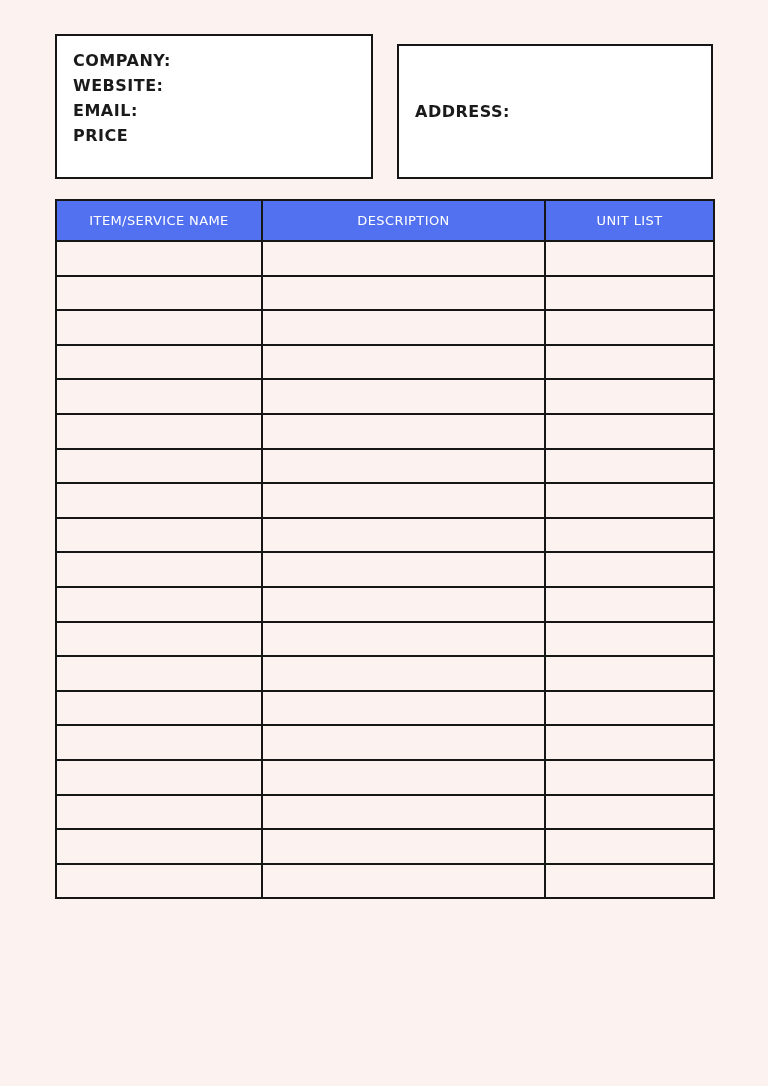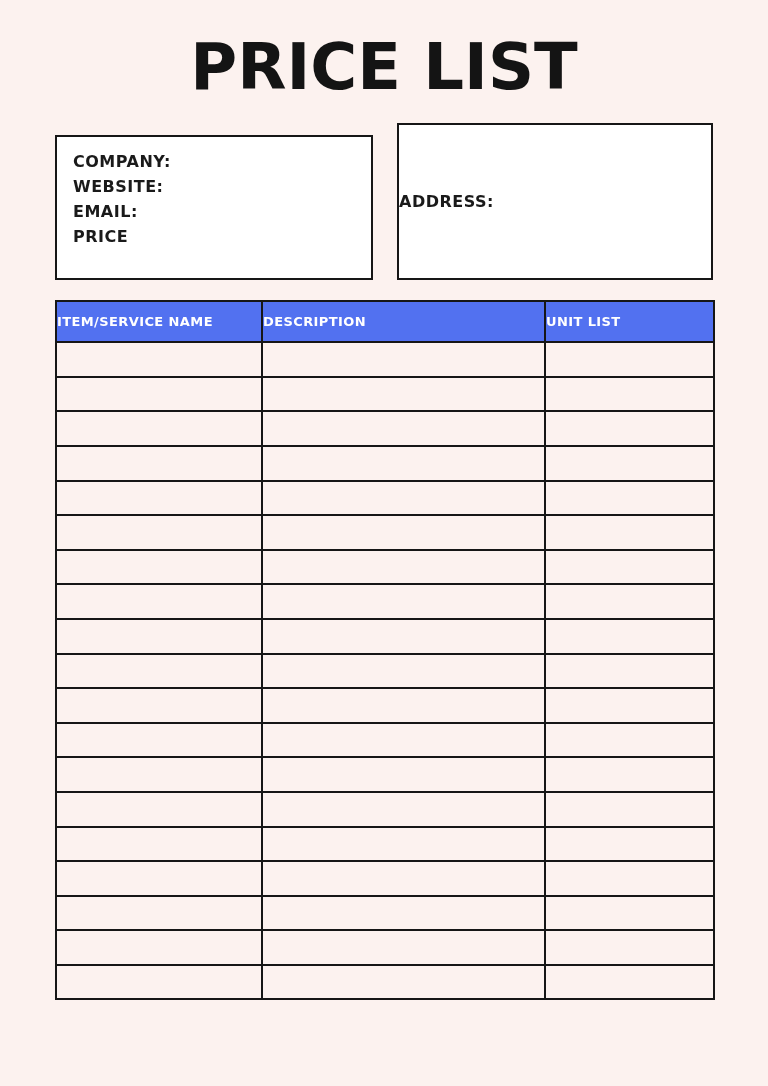--- a/index.html
+++ b/index.html
@@ -36,62 +36,62 @@
     background: #ffffff;
     border: 2px solid #161616;
   }
   .company-box {
     width: 318px;
     height: 145px;
     padding: 12px 16px;
   }
   .address-box {
     width: 316px;
-    height: 157px;
+    height: 135px;
     display: flex;
     align-items: center;
+    padding-left: 16px;
   }
   .field-label {
     font-size: 16px;
     font-weight: 700;
     line-height: 25px;
     letter-spacing: 0.5px;
     color: #1a1a1a;
   }
   table.price-table {
     margin: 20px 55px 0 55px;
     width: 658px;
     border-collapse: collapse;
     table-layout: fixed;
   }
   table.price-table th {
     background: #5271f0;
     color: #ffffff;
     font-size: 13px;
-    font-weight: 700;
+    font-weight: 400;
     letter-spacing: 0.4px;
-    text-align: left;
+    text-align: center;
     height: 41px;
     border: 2px solid #161616;
   }
   table.price-table td {
     height: 34.6px;
     border: 2px solid #161616;
     background: transparent;
   }
   table.price-table col.col-item { width: 206px; }
   table.price-table col.col-desc { width: 283px; }
   table.price-table col.col-price { width: 169px; }
 </style>
 </head>
 <body>
 
 <div class="page">
 
-  <h1 class="title">PRICE LIST</h1>
 
   <div class="info-row">
     <div class="box company-box">
         <div class="field-label">COMPANY:</div>
         <div class="field-label">WEBSITE:</div>
         <div class="field-label">EMAIL:</div>
         <div class="field-label">PRICE</div>
       </div>
     <div class="box address-box">
       <div class="field-label">ADDRESS:</div>

